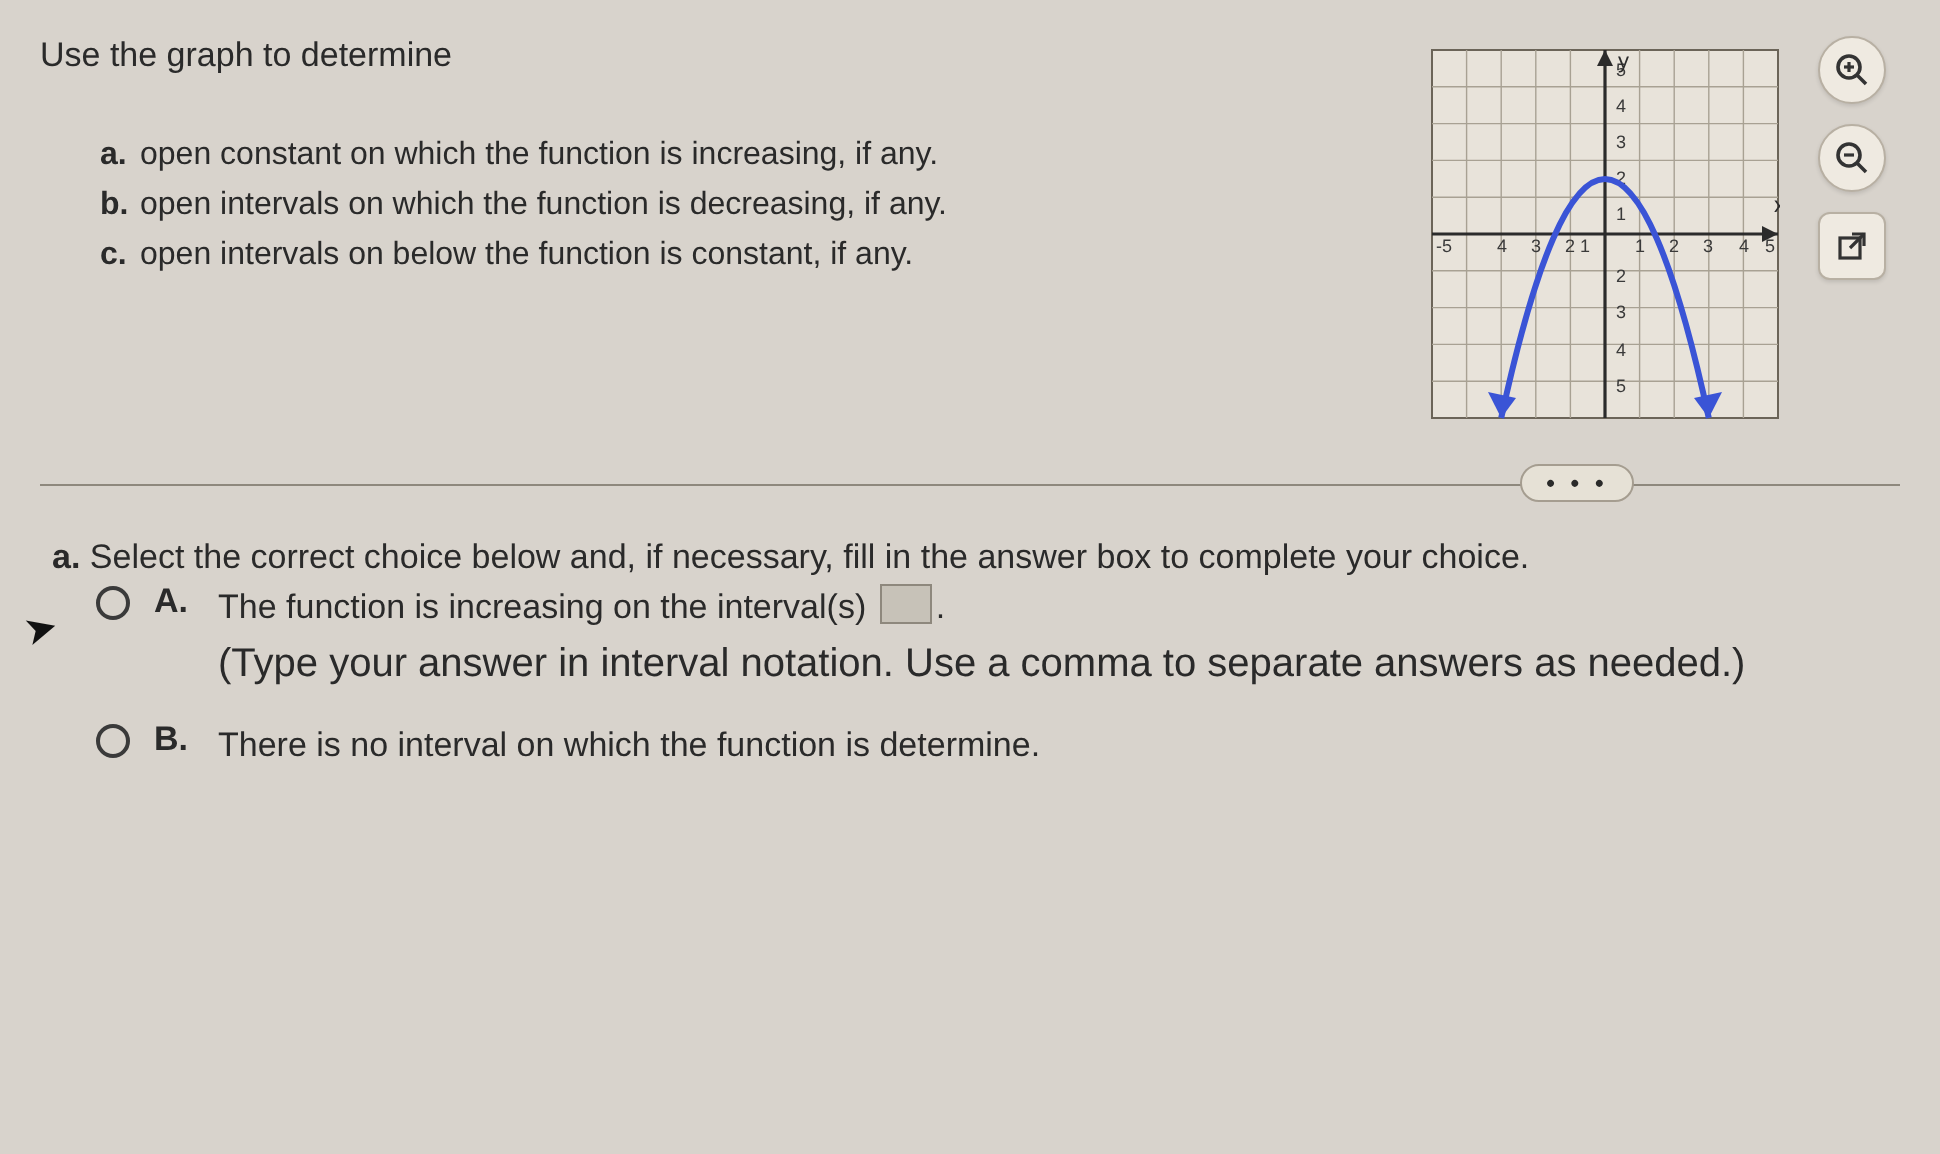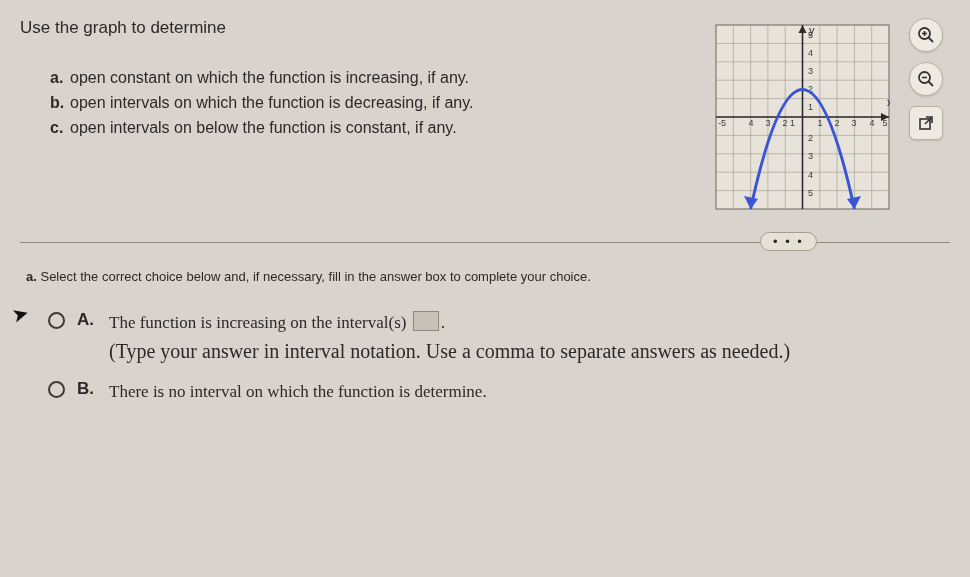--- a/index.html
+++ b/index.html
@@ -32,30 +32,30 @@
     .tool-btn.sq { border-radius: 6px; }
     .divider-row { position: relative; margin: 32px 0 26px; }
     .divider { border: none; border-top: 1px solid #8e887d; }
     .ellipsis-pill {
       position: absolute; left: 740px; top: -10px;
       background: #e6e1d6; border: 1px solid #a59d90;
       border-radius: 14px; padding: 1px 12px; font-size: 13px;
       letter-spacing: 2px; cursor: pointer;
     }
     .bottom-section { padding-left: 6px; }
-    .qline { font-size: 13px; margin-bottom: 26px; }
+    .qline { font-size: 17px; margin-bottom: 2px; }
     .qline .bold-a { font-weight: bold; }
     .choice-row { display: flex; align-items: flex-start; margin: 0 0 12px 22px; font-size: 17px; }
     .radio {
       width: 17px; height: 17px; border-radius: 50%;
       border: 2px solid #3a3a3a; margin-top: 2px; flex: 0 0 auto;
       cursor: pointer;
     }
     .choice-letter { font-weight: bold; margin: 0 10px 0 12px; min-width: 22px; }
-    .choice-body { flex: 1; line-height: 1.55; font-family: Liberation Serif, serif; }
+    .choice-body { flex: 1; line-height: 1.55; }
     .answer-box {
       display: inline-block; width: 26px; height: 20px;
       background: #c7c2b8; border: 1px solid #8e887d;
       vertical-align: -3px; margin: 0 2px; cursor: text;
     }
     .hint { font-size: 20px; }
     .cursor-arrow { position: absolute; left: 12px; top: 302px; font-size: 20px; transform: rotate(-15deg); color:#111; }
     
     .graph-box { position: relative; width: 175px; height: 186px; margin-top: 6px;}
   </style>

